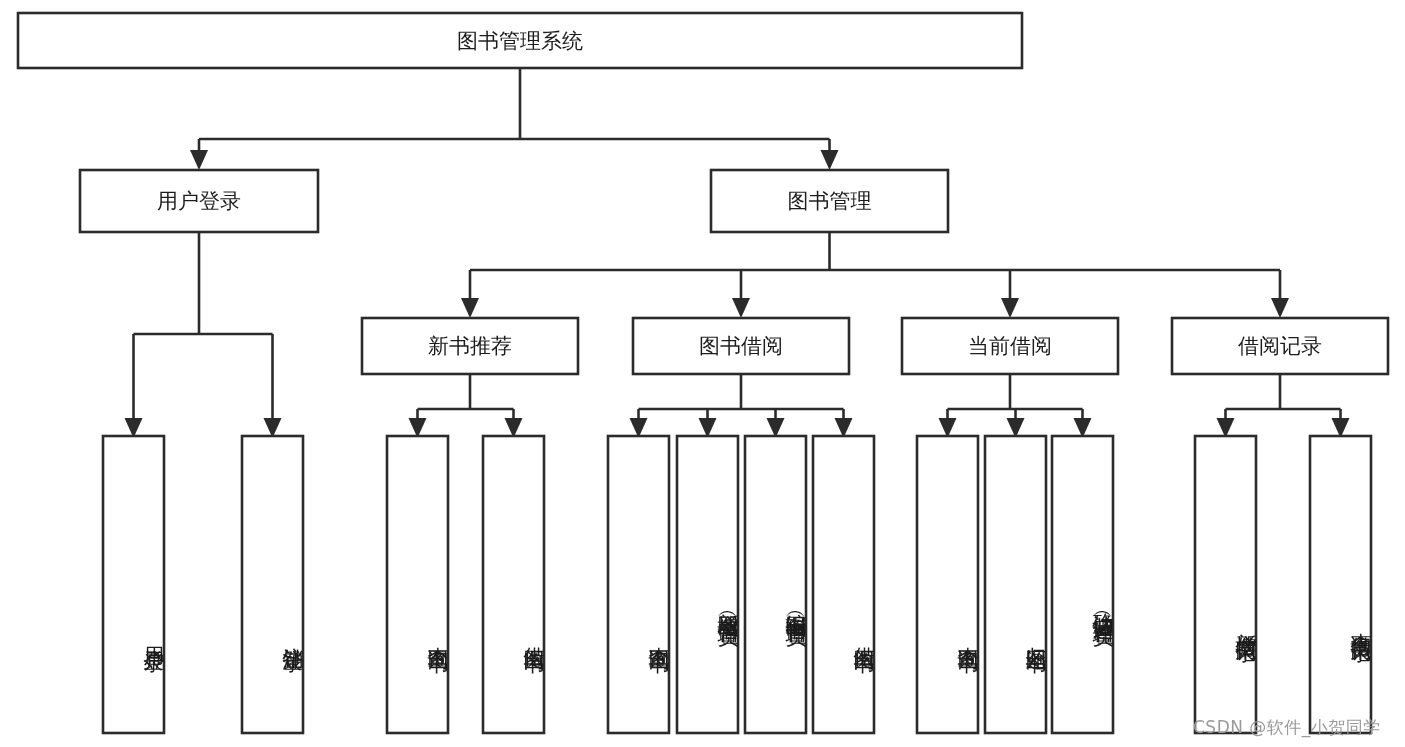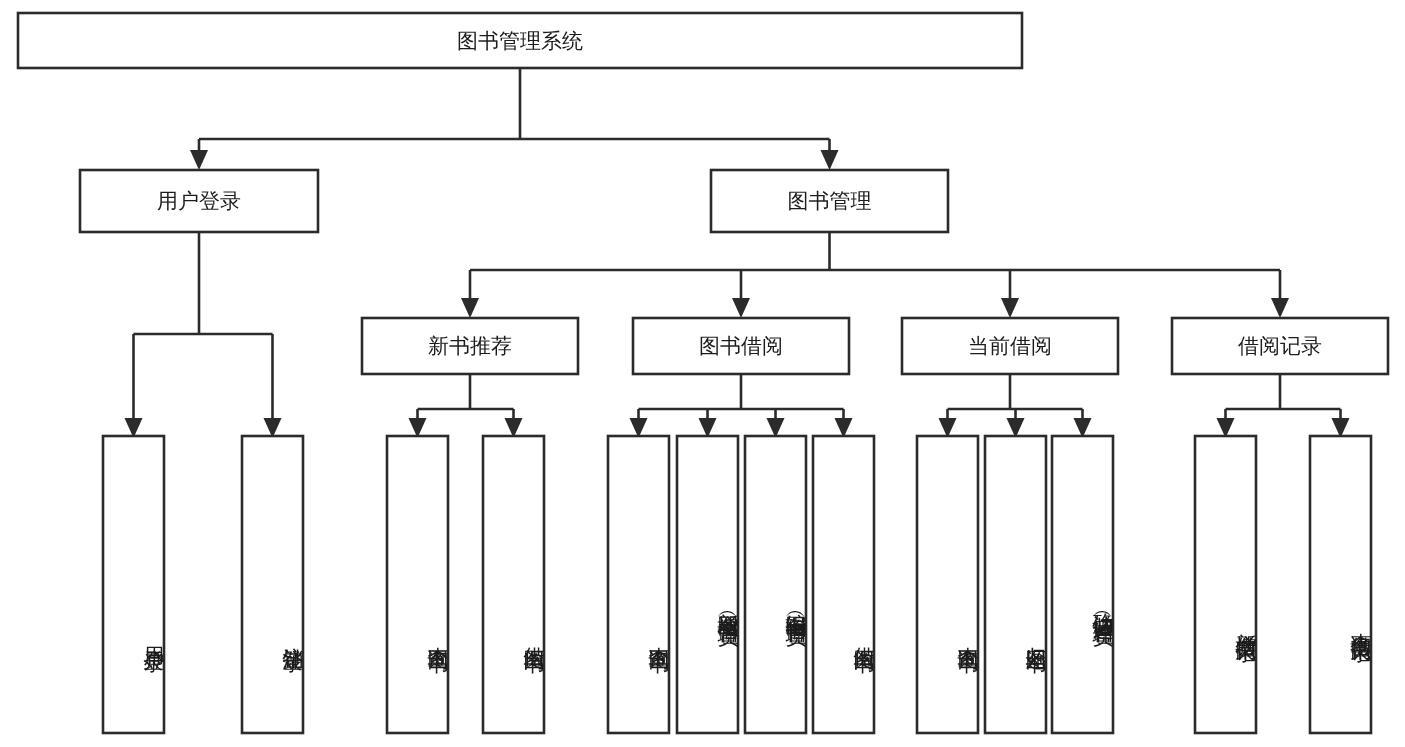--- a/index.html
+++ b/index.html
@@ -173,14 +173,15 @@
       <div class="leaf-label" style="left: 677px; top: 481px; width: 61px; height: 248px;">新增图书（管理员）</div>
       <div class="leaf-label" style="left: 745px; top: 481px; width: 61px; height: 248px;">编辑图书（管理员）</div>
       <div class="leaf-label" style="left: 813px; top: 538.5px; width: 61px; height: 190.5px;">借阅图书</div>
       <div class="leaf-label" style="left: 917px; top: 538.5px; width: 61px; height: 190.5px;">查询图书</div>
       <div class="leaf-label" style="left: 985px; top: 538.5px; width: 61px; height: 190.5px;">归还图书</div>
       <div class="leaf-label" style="left: 1052px; top: 481px; width: 61px; height: 248px;">确认归还（管理员）</div>
       <div class="leaf-label" style="left: 1195px; top: 515.5px; width: 61px; height: 213.5px;">新增借阅记录</div>
       <div class="leaf-label" style="left: 1310px; top: 515.5px; width: 61px; height: 213.5px;">查询借阅记录</div>
     </div>
 
+  <div class="watermark" style="left: 1193px; top: 716px;">CSDN @软件_小贺同学</div>
 
 </div>
 
 </body></html>

